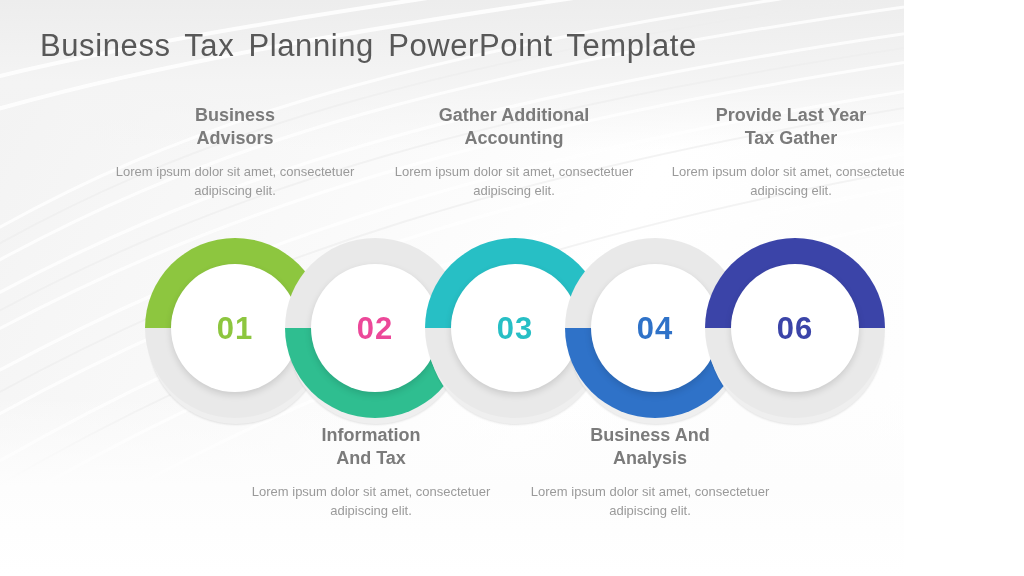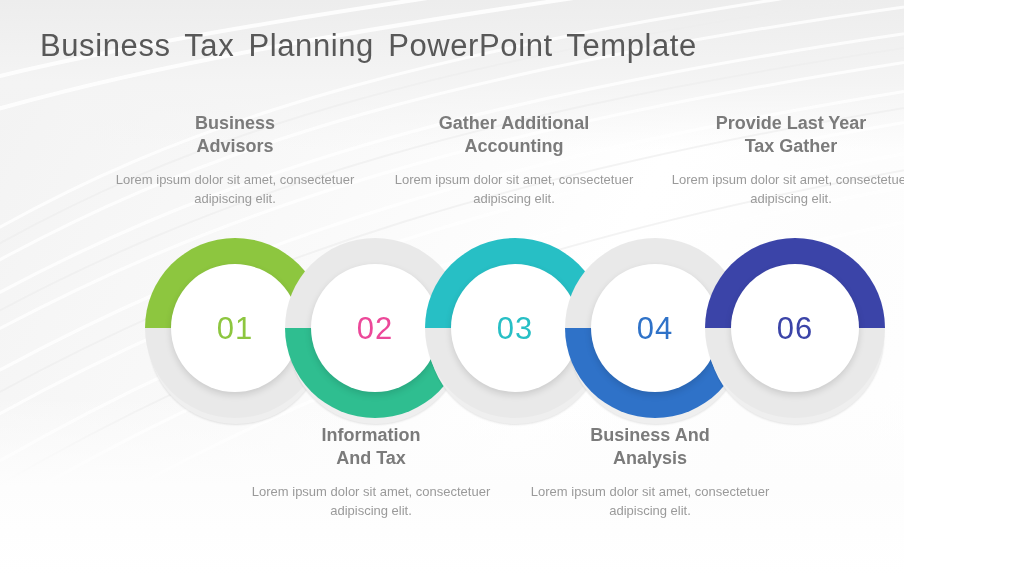--- a/index.html
+++ b/index.html
@@ -113,21 +113,21 @@
     border-radius: 50%;
     background: #ffffff;
     box-shadow: 0 3px 7px rgba(0,0,0,0.13);
     display: flex;
     align-items: center;
     justify-content: center;
   }
 
   .num {
     font-size: 31px;
-    font-weight: normal;
+    font-weight: bold;
     letter-spacing: 1px;
     line-height: 1;
   }
 
   
   .txt {
     position: absolute;
     width: 250px;
     text-align: center;
   }
@@ -139,21 +139,21 @@
     line-height: 1.27;
   }
   .txt p {
     margin: 0;
     font-size: 13px;
     color: #9a9a9a;
     line-height: 1.48;
     font-weight: 400;
   }
 
-  .txt-top { top: 104px; margin-top: 8px; }
+  .txt-top { top: 104px; }
   .txt-bot { top: 424px; }
 </style>
 </head>
 <body>
 
 <div class="slide">
 
   <div class="bg-veil-top"></div>
 
   <svg class="bg-swoosh" viewBox="0 0 1024 576" preserveAspectRatio="none">

